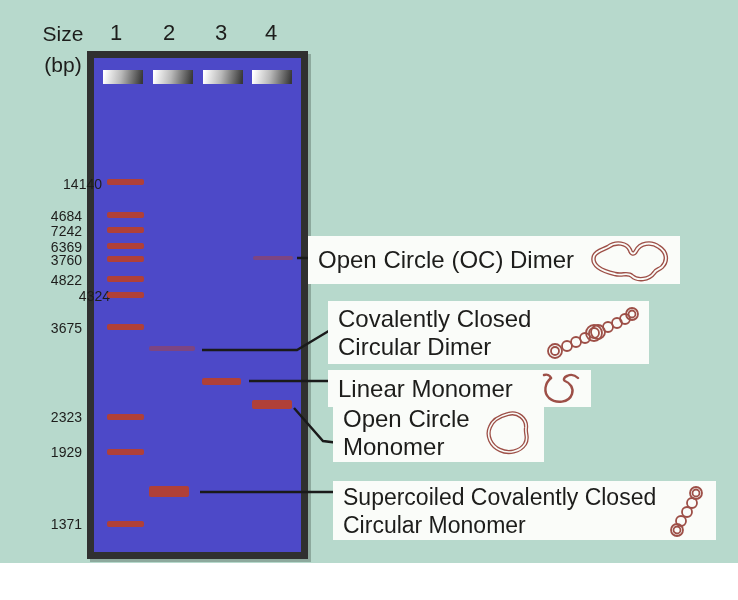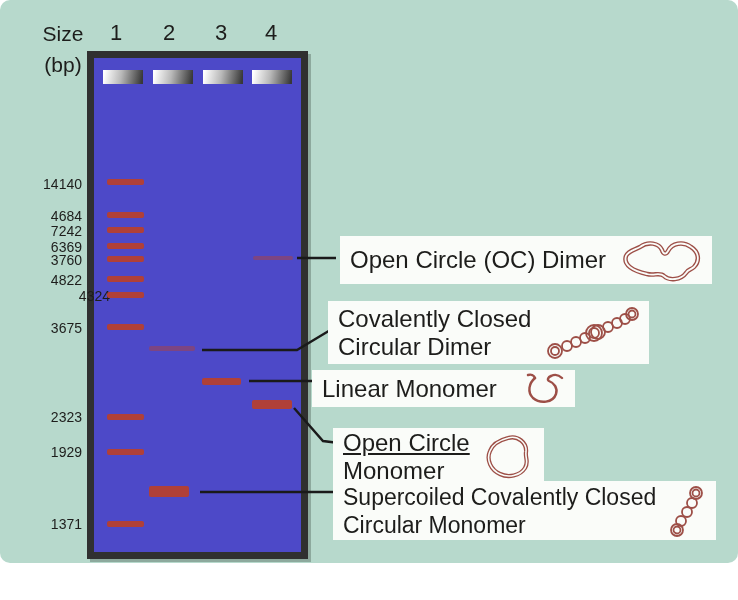--- a/index.html
+++ b/index.html
@@ -3,21 +3,20 @@
 <meta charset="utf-8">
 <style>
   html,body{margin:0;padding:0;}
   #root{
     position:relative;
     width:738px;height:563px;
     background:var(--background,#b7d9cc);
     font-family:"Liberation Sans",sans-serif;
     color:var(--text,#1d1d1b);
     overflow:hidden;
-    border-radius:10px;
   }
   
   .gel{
     position:absolute;left:87px;top:51px;width:207px;height:494px;
     background:var(--gel,#4d49c8);
     border:7px solid var(--gel-border,#303030);
     box-shadow:3px 3px 0 rgba(90,110,100,.45);
     z-index:1;
   }
   .well{
@@ -77,21 +76,21 @@
   <div class="lane-num" style="left:210px;">3</div>
   <div class="lane-num" style="left:260px;">4</div>
 
   <div class="gel"></div>
 
   <div class="well" style="left:103px;"></div>
   <div class="well" style="left:153px;"></div>
   <div class="well" style="left:203px;"></div>
   <div class="well" style="left:252px;"></div>
 
-  <div class="ladder-label" style="top:175px;">14140</div>
+  <div class="ladder-label" style="top:175px;padding-left:20px;">14140</div>
   <div class="ladder-label" style="top:207px;">4684</div>
   <div class="ladder-label" style="top:222px;">7242</div>
   <div class="ladder-label" style="top:238px;">6369</div>
   <div class="ladder-label" style="top:251px;">3760</div>
   <div class="ladder-label" style="top:271px;">4822</div>
   <div class="ladder-label" style="top:287px;margin-left:28px;">4324</div>
   <div class="ladder-label" style="top:319px;">3675</div>
   <div class="ladder-label" style="top:408px;">2323</div>
   <div class="ladder-label" style="top:443px;text-align:right;">1929</div>
   <div class="ladder-label" style="top:515px;">1371</div>
@@ -115,21 +114,21 @@
   <div class="band" style="left:149px;top:486px;width:40px;height:11px;"></div>
 
   <svg id="connectors" width="738" height="600">
     <path d="M297,258 L336,258"></path>
     <path d="M202,350 L297,350 L332,329"></path>
     <path d="M249,381 L334,381"></path>
     <path d="M294,408 L323,441 L339,443"></path>
     <path d="M200,492 L339,492"></path>
   </svg>
 
-  <div class="callout" style="left:340px;top:236px;height:44px;">
+  <div class="callout" style="left:308px;top:236px;height:44px;">
     <span class="txt">Open Circle (OC) Dimer</span>
     <svg width="84" height="44" viewBox="0 0 84 44">
       <path class="icon-stroke" stroke-width="4.5" d="M22,9 C30,3 41,5 44,12 C45,16 48,17 50,13 C54,5 65,3 73,9 C81,14 82,23 76,29 C73,32 70,31 68,35 C63,42 51,43 46,38 C42,34 36,38 29,36 C15,33 5,27 8,18 C10,13 16,12 22,9 Z"></path>
       <path class="icon-bg" stroke-width="1.8" d="M22,9 C30,3 41,5 44,12 C45,16 48,17 50,13 C54,5 65,3 73,9 C81,14 82,23 76,29 C73,32 70,31 68,35 C63,42 51,43 46,38 C42,34 36,38 29,36 C15,33 5,27 8,18 C10,13 16,12 22,9 Z"></path>
     </svg>
   </div>
 
   <div class="callout" style="left:328px;top:301px;height:59px;">
     <span class="txt">
       <span>Covalently Closed</span><br>
@@ -147,30 +146,30 @@
           <circle cx="55" cy="27" r="7"></circle>
         <circle cx="65" cy="22" r="5"></circle>
         <circle cx="74" cy="18" r="5"></circle>
         <circle cx="82" cy="14" r="5"></circle>
         <circle cx="89" cy="9" r="6"></circle>
           <circle cx="89" cy="9" r="3.5"></circle>
       </g>
     </svg>
   </div>
 
-  <div class="callout" style="left:312px;top:370px;height:33px;gap:28px;">
+  <div class="callout" style="left:328px;top:370px;height:33px;gap:28px;">
     <span class="txt">Linear Monomer</span>
     <svg width="40" height="32" viewBox="0 0 40 32">
       <path class="icon-stroke" stroke-width="2.4" stroke-linecap="round" d="M10,5 C4,10 2,19 8,25 C15,31 28,30 31,21 C33,15 29,10 24,8 C22,7 23,4 26,3"></path>
       <path class="icon-stroke" stroke-width="2.4" stroke-linecap="round" d="M10,5 C9,2 6,1 3,2"></path>
       <path class="icon-stroke" stroke-width="2.4" stroke-linecap="round" d="M26,3 C30,1 34,2 37,5"></path>
     </svg>
   </div>
 
-  <div class="callout" style="left:333px;top:428px;height:54px;text-decoration:underline;">
+  <div class="callout" style="left:333px;top:404px;height:54px;">
     <span class="txt">
       <span>Open Circle</span><br>
       <span>Monomer</span>
     </span>
     <svg width="52" height="48" viewBox="0 0 52 48">
       <path class="icon-stroke" stroke-width="4.2" d="M26,5 C36,2 45,10 44,19 C43,25 47,29 43,35 C38,43 26,45 18,41 C9,37 4,27 8,18 C11,10 18,7 26,5 Z"></path>
       <path class="icon-bg" stroke-width="1.6" d="M26,5 C36,2 45,10 44,19 C43,25 47,29 43,35 C38,43 26,45 18,41 C9,37 4,27 8,18 C11,10 18,7 26,5 Z"></path>
     </svg>
   </div>
 

